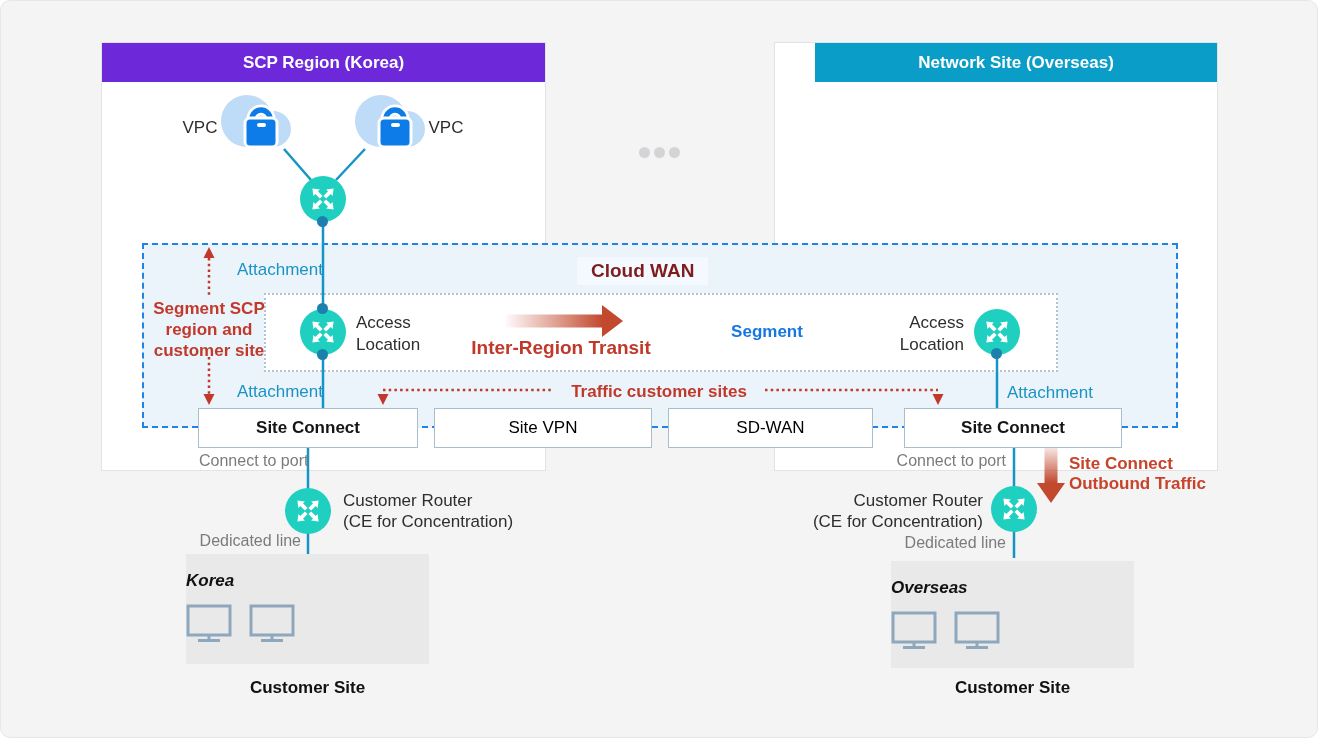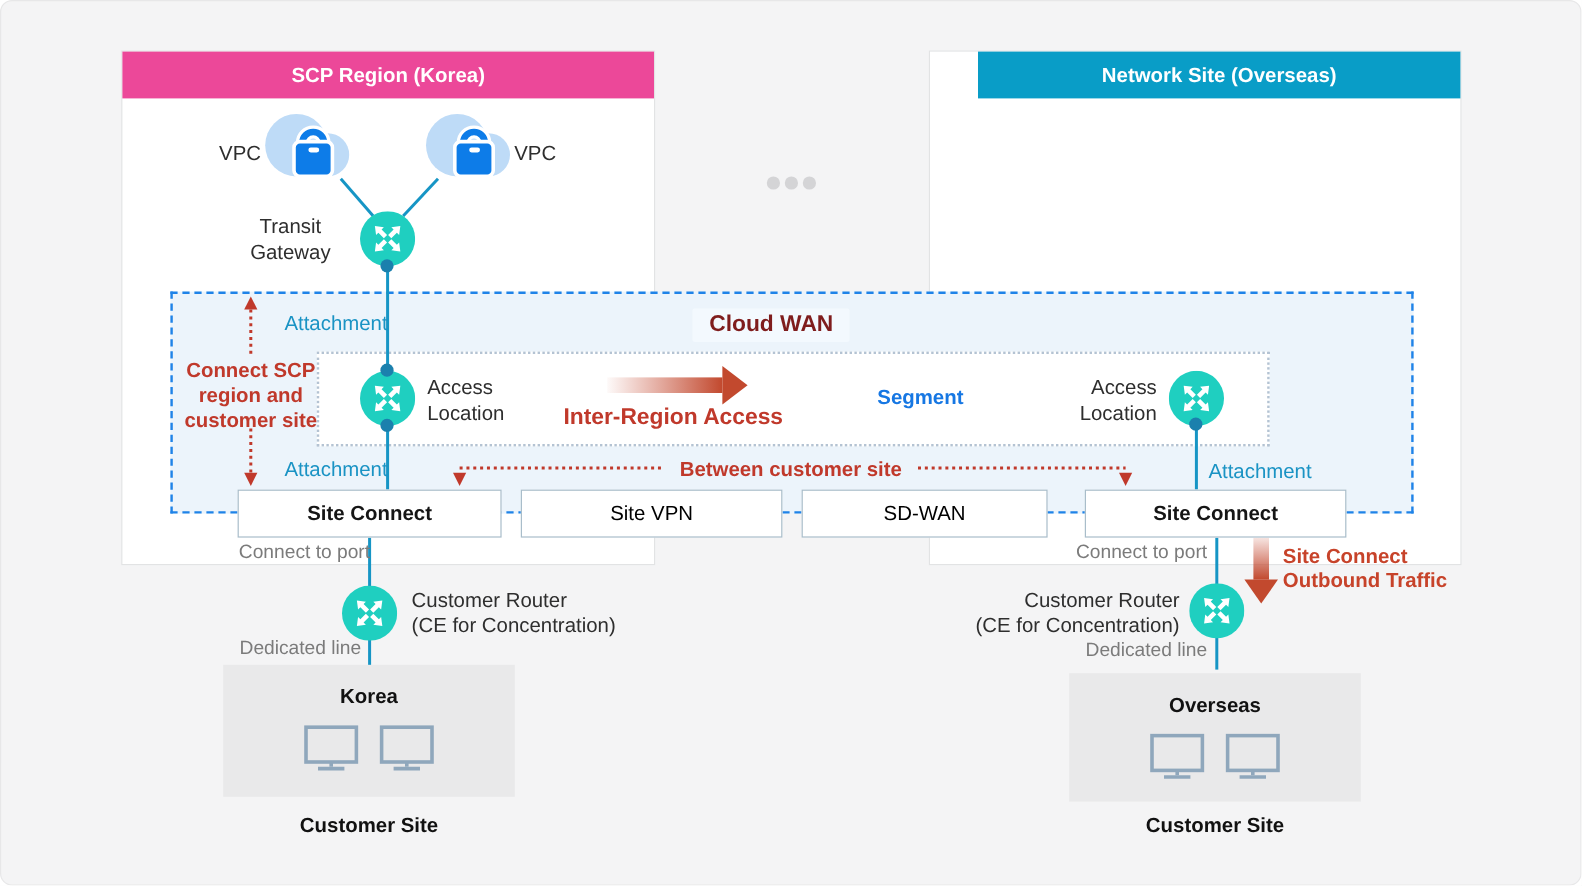--- a/index.html
+++ b/index.html
@@ -3,32 +3,32 @@
 <meta charset="utf-8">
 <style>
   html,body{margin:0;padding:0;background:#fff;}
   .canvas{
     position:relative;width:1318px;height:738px;
     background:#f4f4f5;border:1px solid #e7e7e8;border-radius:10px;
     font-family:"Liberation Sans",sans-serif;overflow:hidden;box-sizing:border-box;
   }
   .panel{position:absolute;background:#fff;border:1px solid #e2e3e4;box-sizing:border-box;z-index:1;}
   .panel-header{height:39px;line-height:39px;text-align:center;color:#fff;font-weight:bold;font-size:17px;}
-  .hdr-left{background:#ec4899;}
+  .hdr-left{background:#6d28d9;}
   .hdr-right{background:#099dc7;margin-left:40px;}
   .cloudwan{position:absolute;left:141px;top:242px;width:1036px;height:185px;background:#ecf4fb;
     border:2.5px dashed #1f83e8;box-sizing:border-box;z-index:2;}
   .segmentbox{position:absolute;left:263px;top:292px;width:794px;height:79px;background:#fff;
     border:2px dotted #b4c3d3;box-sizing:border-box;z-index:3;}
   .connectors{position:absolute;left:0;top:0;z-index:4;pointer-events:none;}
   .node-box{position:absolute;top:407px;height:40px;background:#fff;border:1px solid #a9bdca;z-index:5;
     display:flex;align-items:center;justify-content:center;font-size:17px;box-sizing:border-box;}
   .bold-box{font-weight:bold;color:#151515;}
   .gray-box{color:#000000;}
-  .site-box{position:absolute;background:#e9e9ea;z-index:5;display:flex;flex-direction:column;align-items:center;}
+  .site-box{position:absolute;background:#e9e9ea;z-index:5;display:flex;flex-direction:column;align-items:flex-start;font-style:italic;}
   .site-name{font-weight:bold;font-size:17px;color:#111;margin-top:17px;}
   .monitor-row{display:flex;gap:17px;margin-top:13px;}
   .icon{position:absolute;z-index:6;width:46px;height:46px;}
   .vpc-icon{position:absolute;z-index:6;width:84px;height:64px;}
   .dot{position:absolute;z-index:7;width:11px;height:11px;border-radius:50%;background:#1b80ad;}
   .lbl{position:absolute;z-index:8;white-space:nowrap;}
   .txt-dark{font-size:17px;color:#2e2e2e;line-height:22px;}
   .txt-gray{font-size:16px;color:#7b7b7b;}
   .txt-attach{font-size:17px;color:#1a93c4;}
   .txt-red-bold{font-weight:bold;color:#c0392b;}
@@ -214,49 +214,45 @@
         <line x1="12" y1="36.5" x2="34" y2="36.5" stroke="#8fa7bc" stroke-width="3"></line>
       </svg>
     </div>
   </div>
   <div class="caption" style="left:185px;top:677px;width:243px;">Customer Site</div>
   <div class="caption" style="left:890px;top:677px;width:243px;">Customer Site</div>
 
   <div class="lbl txt-dark ta-c" style="left:176px;top:116px;width:46px;">VPC</div>
   <div class="lbl txt-dark ta-c" style="left:422px;top:116px;width:46px;">VPC</div>
 
-  <div class="lbl txt-dark ta-c" style="left:190px;top:177px;width:102px;">
-    <span style="display:block">Transit</span>
-    <span style="display:block">Gateway</span>
-  </div>
 
   <div class="lbl txt-attach" style="left:236px;top:259px;">Attachment</div>
   <div class="lbl txt-attach" style="left:236px;top:381px;">Attachment</div>
   <div class="lbl txt-attach" style="left:1006px;top:382px;">Attachment</div>
 
   <div class="lbl cw-title" style="left:576px;top:256px;">Cloud WAN</div>
   <div class="lbl seg-title ta-c" style="left:666px;top:321px;width:200px;">Segment</div>
 
   <div class="lbl txt-red-bold ta-c" style="left:141px;top:297px;width:134px;font-size:17px;line-height:21px;white-space:normal;">
-    <span style="display:block">Connect SCP</span>
+    <span style="display:block">Segment SCP</span>
     <span style="display:block">region and</span>
     <span style="display:block">customer site</span>
   </div>
 
   <div class="lbl txt-dark" style="left:355px;top:311px;">
     <span style="display:block">Access</span>
     <span style="display:block">Location</span>
   </div>
   <div class="lbl txt-dark ta-r" style="left:810px;top:311px;width:153px;">
     <span style="display:block">Access</span>
     <span style="display:block">Location</span>
   </div>
 
-  <div class="lbl txt-red-bold ta-c" style="left:464px;top:336px;width:192px;font-size:19px;">Inter-Region Access</div>
-  <div class="lbl txt-red-bold ta-c" style="left:548px;top:381px;width:220px;font-size:17px;">Between customer site</div>
+  <div class="lbl txt-red-bold ta-c" style="left:464px;top:336px;width:192px;font-size:19px;">Inter-Region Transit</div>
+  <div class="lbl txt-red-bold ta-c" style="left:548px;top:381px;width:220px;font-size:17px;">Traffic customer sites</div>
 
   <div class="lbl txt-gray" style="left:198px;top:451px;">Connect to port</div>
   <div class="lbl txt-gray ta-r" style="left:805px;top:451px;width:200px;">Connect to port</div>
 
   <div class="lbl" style="left:1068px;top:453px;font-size:17px;font-weight:600;color:#c7432a;line-height:20px;">
     <span style="display:block">Site Connect</span>
     <span style="display:block">Outbound Traffic</span>
   </div>
 
   <div class="lbl txt-dark" style="left:342px;top:489px;line-height:21px;">

